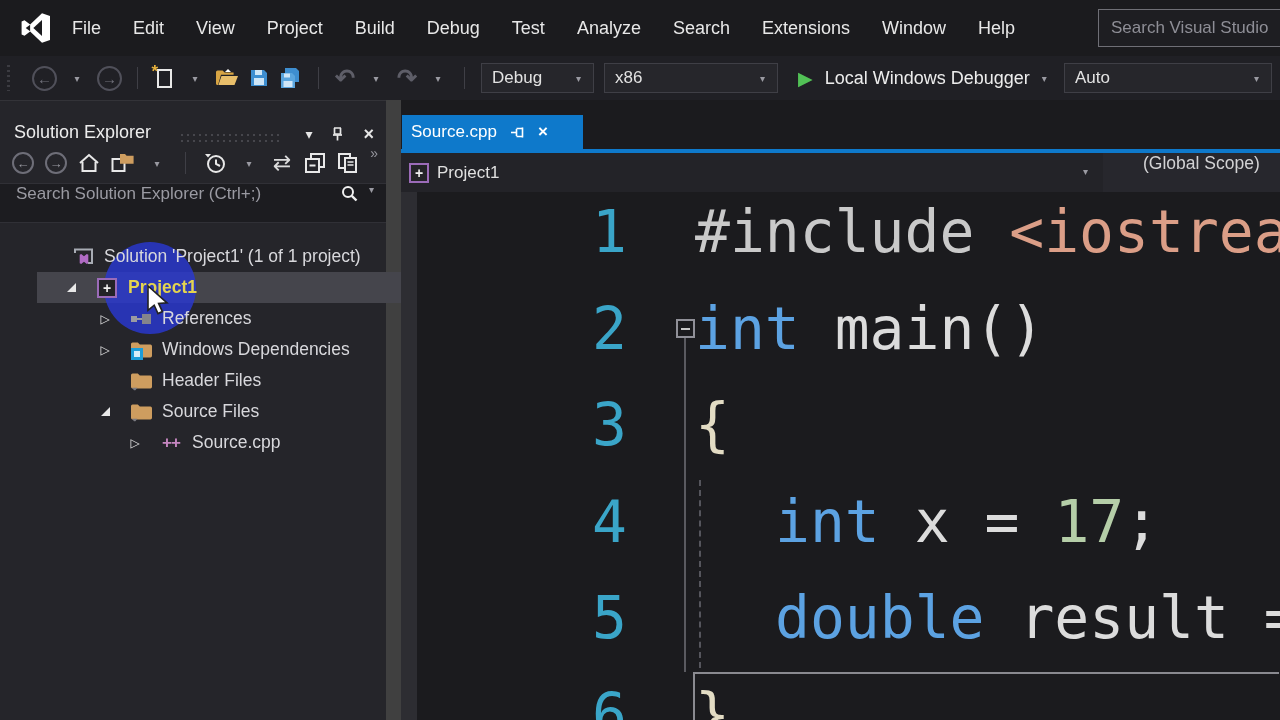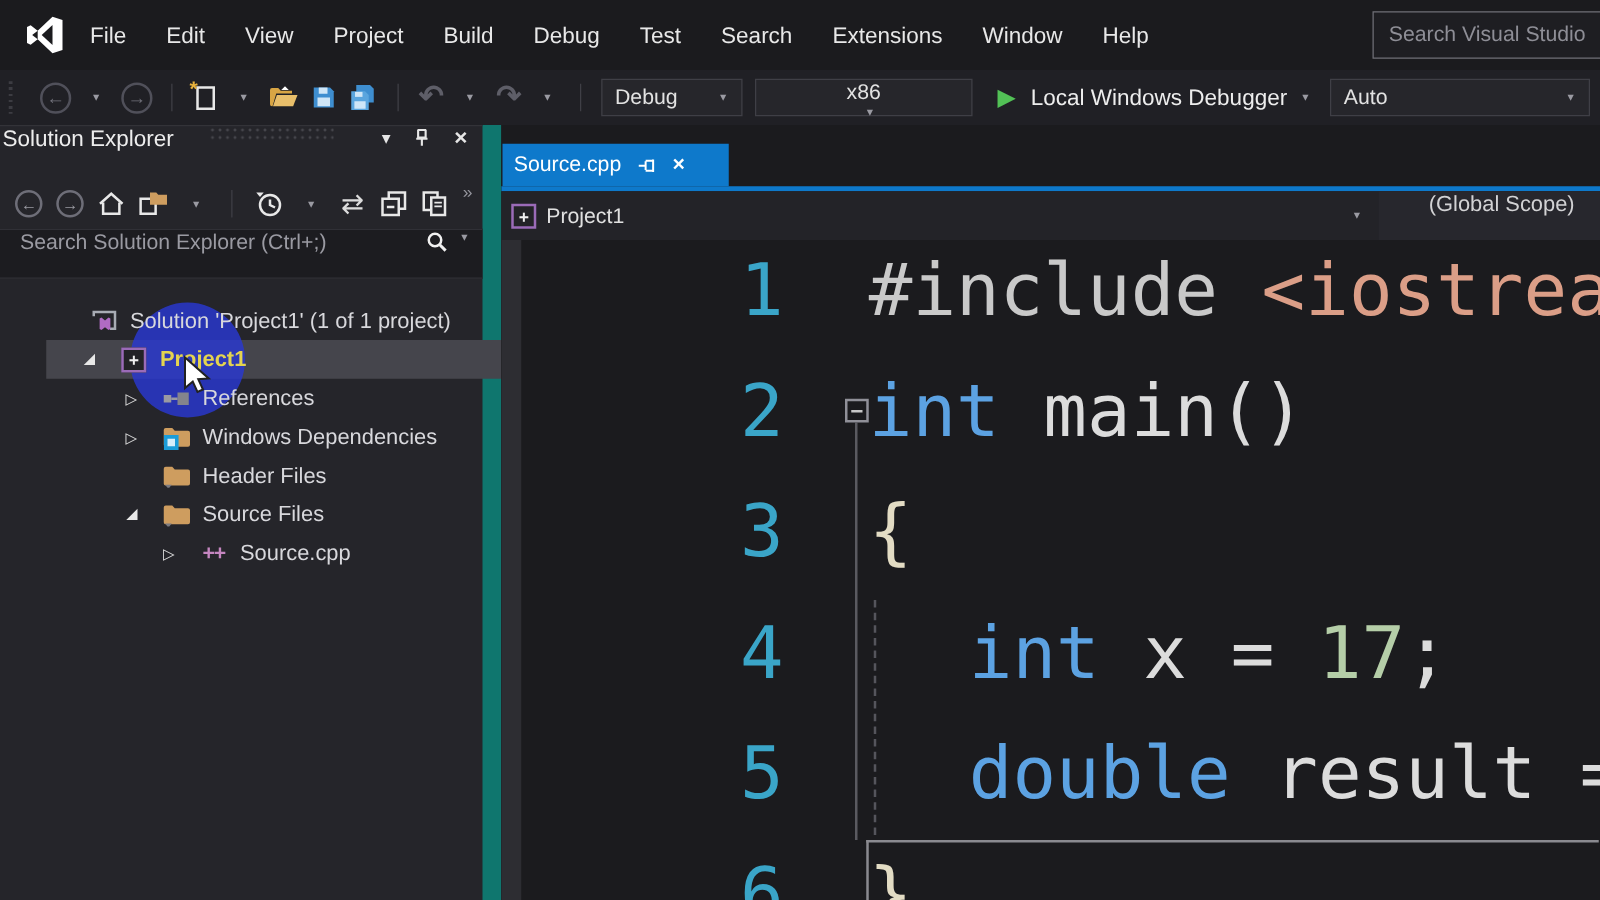--- a/index.html
+++ b/index.html
@@ -1,18 +1,18 @@
 <!DOCTYPE html>
 <html><head>
 <meta charset="utf-8">
 <style>
   * { margin:0; padding:0; box-sizing:border-box; }
   html,body { width:1280px; height:720px; overflow:hidden; background:#141416;
               font-family:"Liberation Sans", sans-serif; }
-  #app { position:relative; width:1280px; height:720px; background:#0f766e; }
+  #app { position:relative; width:1280px; height:720px; background:#404040; }
 
   
   #menubar { position:absolute; left:0; top:0; width:1280px; height:56px;
              background:#1B1B1E; display:flex; align-items:center; }
   #vs-logo { margin-left:20px; width:32px; height:32px; flex:none; }
   #menu-items { display:flex; margin-left:4px; }
   .menu-item { color:#E8E8E8; font-size:18px; padding:0 16px; line-height:56px; cursor:default; }
   #global-search { position:absolute; left:1098px; top:9px; width:210px; height:38px;
                    background:#1E1E22; border:1px solid #6F6F76; color:#8E8E96;
                    font-size:17px; padding:0 12px; font-family:"Liberation Sans",sans-serif; }
@@ -35,21 +35,21 @@
            font-size:17px; display:flex; align-items:center; padding:0 10px; flex:none; }
   .combo .combo-label { flex:1; }
   .combo .caret { margin-left:10px; }
   #run-group { display:flex; align-items:center; margin-left:20px; flex:none; }
   #play-icon { color:#52C156; font-size:19px; margin-right:12px; }
   #run-label { color:#EDEDED; font-size:18px; }
 
   
   #solution-explorer { position:absolute; left:0; top:100px; width:386px; height:620px;
                        background:#25252A; border-top:1px solid #333338; }
-  #se-title-row { height:42px; display:flex; align-items:flex-start; padding:0 12px 0 2px; }
+  #se-title-row { height:42px; display:flex; align-items:flex-end; padding:0 12px 0 14px; }
   #se-title { color:#EDEDED; font-size:18px; flex:none; }
   #se-grip-dots { width:100px; height:11px; margin-left:28px;
        background-image:radial-gradient(#46464C 1px, transparent 1.3px);
        background-size:6px 6px; }
   .se-title-btns { margin-left:auto; display:flex; align-items:center; gap:18px; }
   .se-title-btn { color:#E6E6E6; font-size:14px; line-height:1; }
   #se-toolbar { height:40px; display:flex; align-items:center; padding-left:12px; gap:11px; }
   .se-circle { width:22px; height:22px; border-radius:50%; border:2px solid #6E6E78;
                color:#9A9AA2; font-size:13px; display:flex; align-items:center; justify-content:center; }
   .se-glyph { color:#DCDCDC; font-size:20px; line-height:1; }
@@ -142,20 +142,21 @@
       </svg>
     </span>
     <nav id="menu-items">
         <span class="menu-item">File</span>
         <span class="menu-item">Edit</span>
         <span class="menu-item">View</span>
         <span class="menu-item">Project</span>
         <span class="menu-item">Build</span>
         <span class="menu-item">Debug</span>
         <span class="menu-item">Test</span>
+        <span class="menu-item">Analyze</span>
         <span class="menu-item">Search</span>
         <span class="menu-item">Extensions</span>
         <span class="menu-item">Window</span>
         <span class="menu-item">Help</span>
       </nav>
     <input id="global-search" type="text" value="" placeholder="Search Visual Studio" style="">
   </header>
 
   <div id="toolbar">
     <span class="grip"></span>
@@ -212,21 +213,21 @@
         </span>
         <span class="tb-icon">
           <span class="caret">▾</span>
         </span>
         <span class="tb-divider"></span>
       </span>
     <span class="combo" style="width:113px; margin-left:10px;">
       <span class="combo-label">Debug</span>
       <span class="caret">▾</span>
     </span>
-    <span class="combo" style="width:174px; margin-left:10px;flex-direction:column;">
+    <span class="combo" style="width:174px; margin-left:10px;">
       <span class="combo-label">x86</span>
       <span class="caret">▾</span>
     </span>
     <span id="run-group">
       <span id="play-icon">▶</span>
       <span id="run-label">Local Windows Debugger</span>
       <span class="caret" style="margin-left:10px;">▾</span>
     </span>
     <span class="combo" style="width:208px; margin-left:auto; margin-right:8px;">
       <span class="combo-label">Auto</span>

